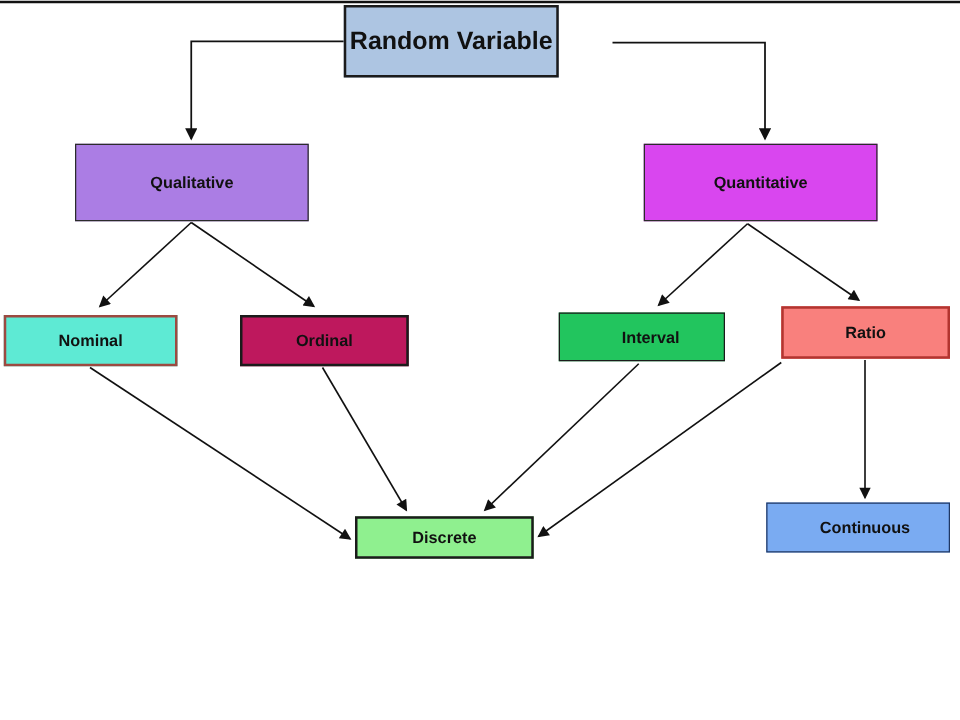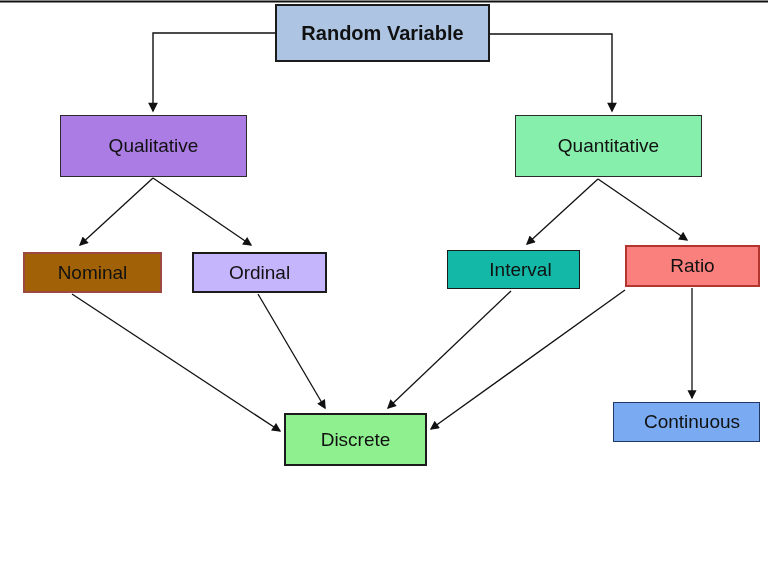--- a/index.html
+++ b/index.html
@@ -7,32 +7,32 @@
     width:768px; height:576px;
     background:#ffffff;
     font-family:"Liberation Sans", sans-serif;
     position:relative; overflow:hidden;
   }
   .stage { position:absolute; left:0; top:0; width:768px; height:576px; }
   svg.wires { position:absolute; left:0; top:0; width:768px; height:576px; }
   .node {
     position:absolute; box-sizing:border-box;
     display:flex; flex-direction:column; align-items:center; justify-content:center;
-    text-align:center; color:#111111; font-size:19px; line-height:1.32;
-    border-style:solid; border-width:2px; border-color:#111;
+    text-align:center; color:#111111; font-size:13px; line-height:1.32;
+    border-style:solid; border-width:2px; border-color:#111;font-weight:bold;
   }
   .node .lbl { white-space:nowrap; }
-  #n-root       { left:275px; top:4px;   width:215px; height:58px; font-weight:bold; font-size:20px; }
+  #n-root       { left:275px; top:4px;   width:172px; height:58px; font-weight:bold; font-size:20px; }
   #n-qual       { left:60px;  top:115px; width:187px; height:62px; border-width:1.5px; }
   #n-quant      { left:515px; top:115px; width:187px; height:62px; border-width:1.5px; }
   #n-nominal    { left:3px;   top:252px; width:139px; height:41px; }
   #n-ordinal    { left:192px; top:252px; width:135px; height:41px; }
   #n-interval   { left:447px; top:250px; width:133px; height:39px; border-width:1.5px; }
   #n-ratio      { left:625px; top:245px; width:135px; height:42px; }
-  #n-discrete   { left:284px; top:413px; width:143px; height:53px; }
+  #n-discrete   { left:284px; top:413px; width:143px; height:34px; }
   #n-continuous { left:613px; top:402px; width:147px; height:40px; border-width:1.5px;padding-left:11px; }
 </style>
 </head>
 <body>
 
 <div class="stage">
 
   <svg class="wires" viewBox="0 0 768 576">
     <defs>
       <marker id="arrow" viewBox="0 0 10 10" refX="8.5" refY="5" markerWidth="9" markerHeight="7" orient="auto-start-reverse">
@@ -59,33 +59,33 @@
   </svg>
 
   <div class="node" id="n-root" style="background-color: rgb(173, 197, 226); border-color: rgb(27, 27, 27);">
     <div class="lbl">Random Variable</div>
   </div>
 
   <div class="node" id="n-qual" style="background-color: rgb(171, 125, 228); border-color: rgb(43, 43, 43);">
     <div class="lbl">Qualitative</div>
   </div>
 
-  <div class="node" id="n-quant" style="background-color: #86efac; border-color: rgb(43, 43, 43); gap: 24px;">
+  <div class="node" id="n-quant" style="background-color: #d946ef; border-color: rgb(43, 43, 43); gap: 24px;">
     <div class="lbl">Quantitative</div>
   </div>
 
-  <div class="node" id="n-nominal" style="background-color: #a16207; border-color: rgb(156, 74, 65); margin-left: 20px;">
+  <div class="node" id="n-nominal" style="background-color: #5eead4; border-color: rgb(156, 74, 65);">
     <div class="lbl">Nominal</div>
   </div>
 
-  <div class="node" id="n-ordinal" style="background-color: #c4b5fd; border-color: rgb(27, 27, 27);">
+  <div class="node" id="n-ordinal" style="background-color: #be185d; border-color: rgb(27, 27, 27);">
     <div class="lbl">Ordinal</div>
   </div>
 
-  <div class="node" id="n-interval" style="background-color: #14b8a6; border-color: rgb(27, 27, 27); padding-left: 14px;">
+  <div class="node" id="n-interval" style="background-color: #22c55e; border-color: rgb(27, 27, 27); padding-left: 14px;">
     <div class="lbl">Interval</div>
   </div>
 
   <div class="node" id="n-ratio" style="background-color: rgb(249, 128, 125); border-color: rgb(178, 53, 48);">
     <div class="lbl">Ratio</div>
   </div>
 
   <div class="node" id="n-discrete" style="background-color: rgb(143, 240, 143); border-color: rgb(27, 27, 27);">
     <div class="lbl">Discrete</div>
   </div>

